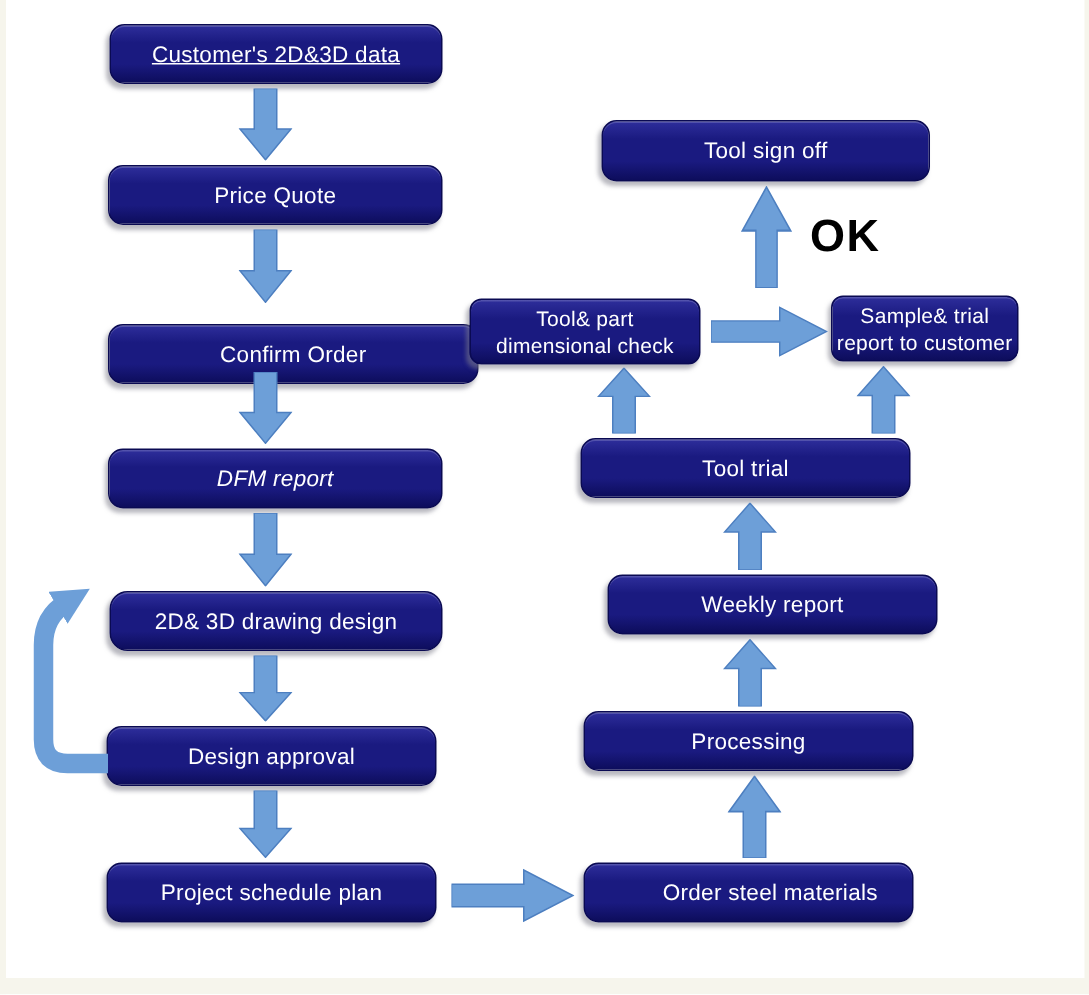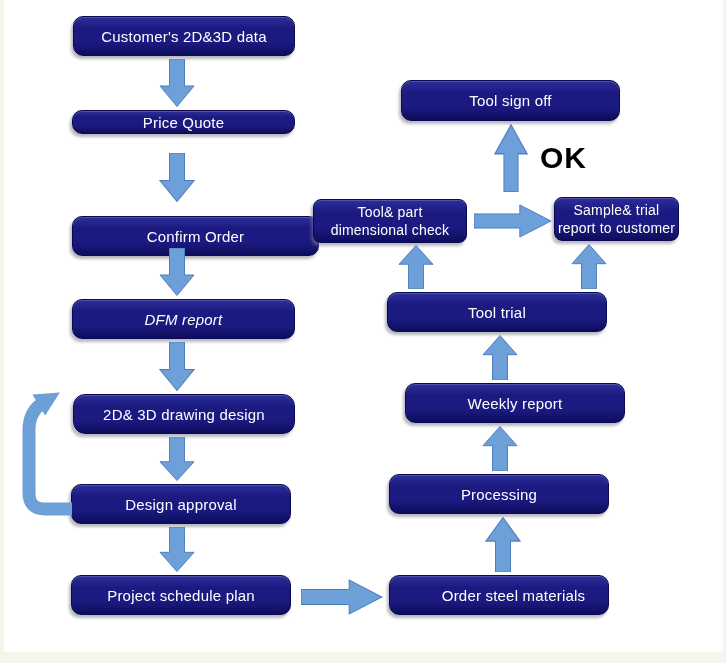--- a/index.html
+++ b/index.html
@@ -40,24 +40,24 @@
 </style>
 </head>
 <body>
 
 <div class="page">
 
   <div class="edge-strip edge-left"></div>
   <div class="edge-strip edge-right"></div>
   <div class="edge-strip edge-bottom"></div>
 
-  <div class="node" style="left:73px;top:16px;width:222px;height:40px;">
+  <div class="node" style="left:73px;top:16px;width:222px;height:40px;text-decoration:underline;">
       <span>Customer's 2D&amp;3D data</span>
     </div>
-  <div class="node" style="left:72px;top:110px;width:223px;height:24px;align-items:center;">
+  <div class="node" style="left:72px;top:110px;width:223px;height:40px;align-items:center;">
       <span>Price Quote</span>
     </div>
   <div class="node" style="left:72px;top:216px;width:247px;height:40px;">
       <span>Confirm Order</span>
     </div>
   <div class="node" style="left:72px;top:299px;width:223px;height:40px;font-style:italic;">
       <span>DFM report</span>
     </div>
   <div class="node" style="left:73px;top:394px;width:222px;height:40px;border-radius:12px;">
       <span>2D&amp; 3D drawing design</span>

